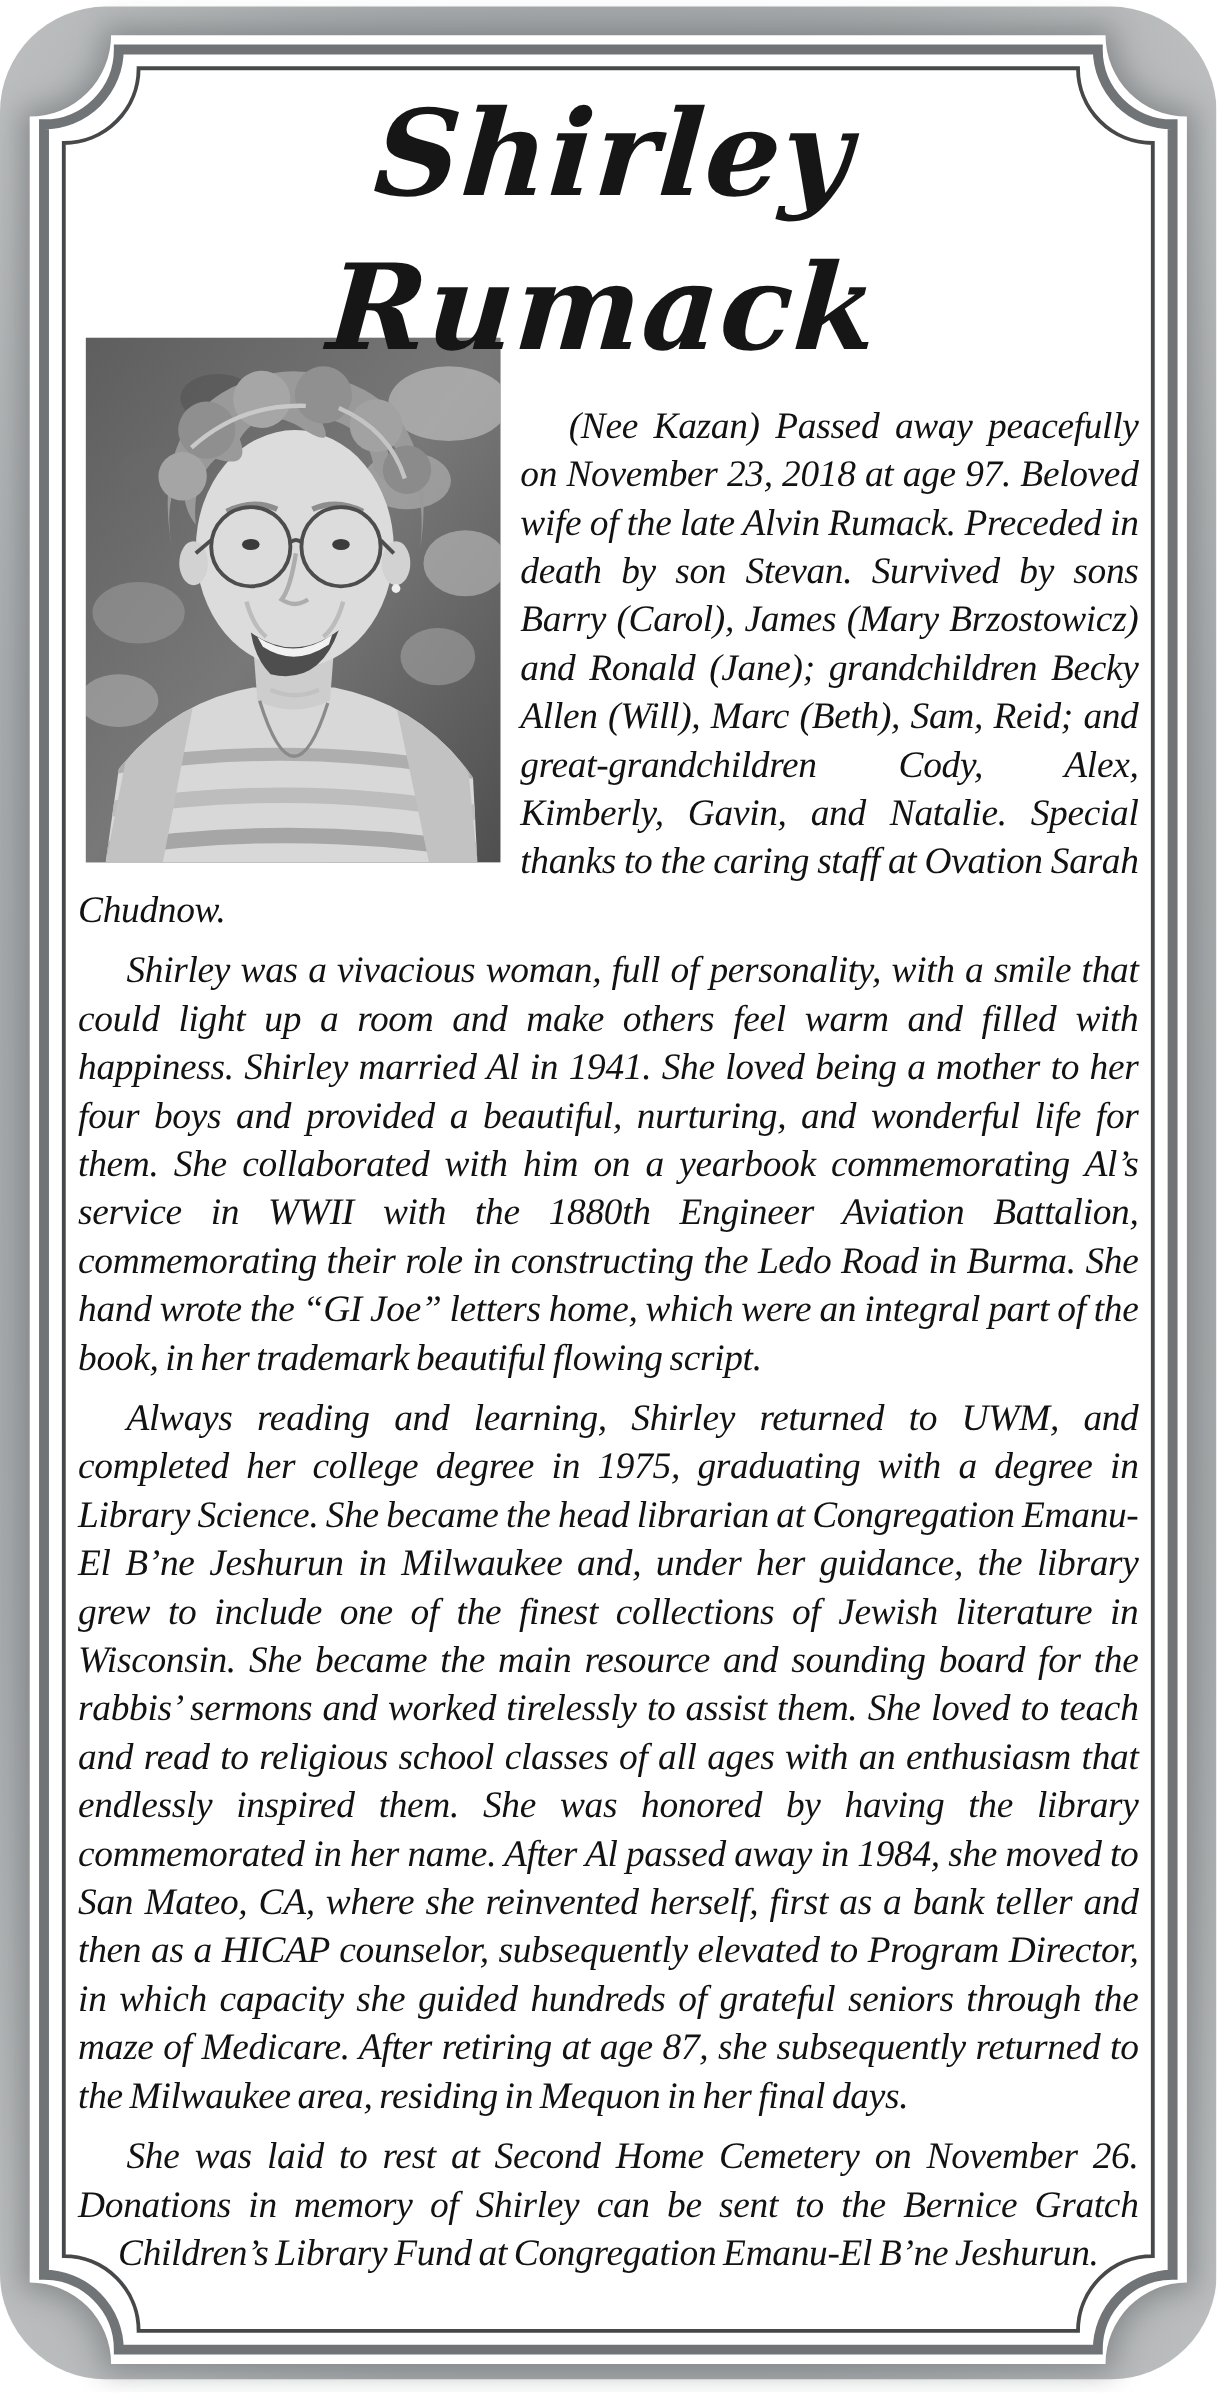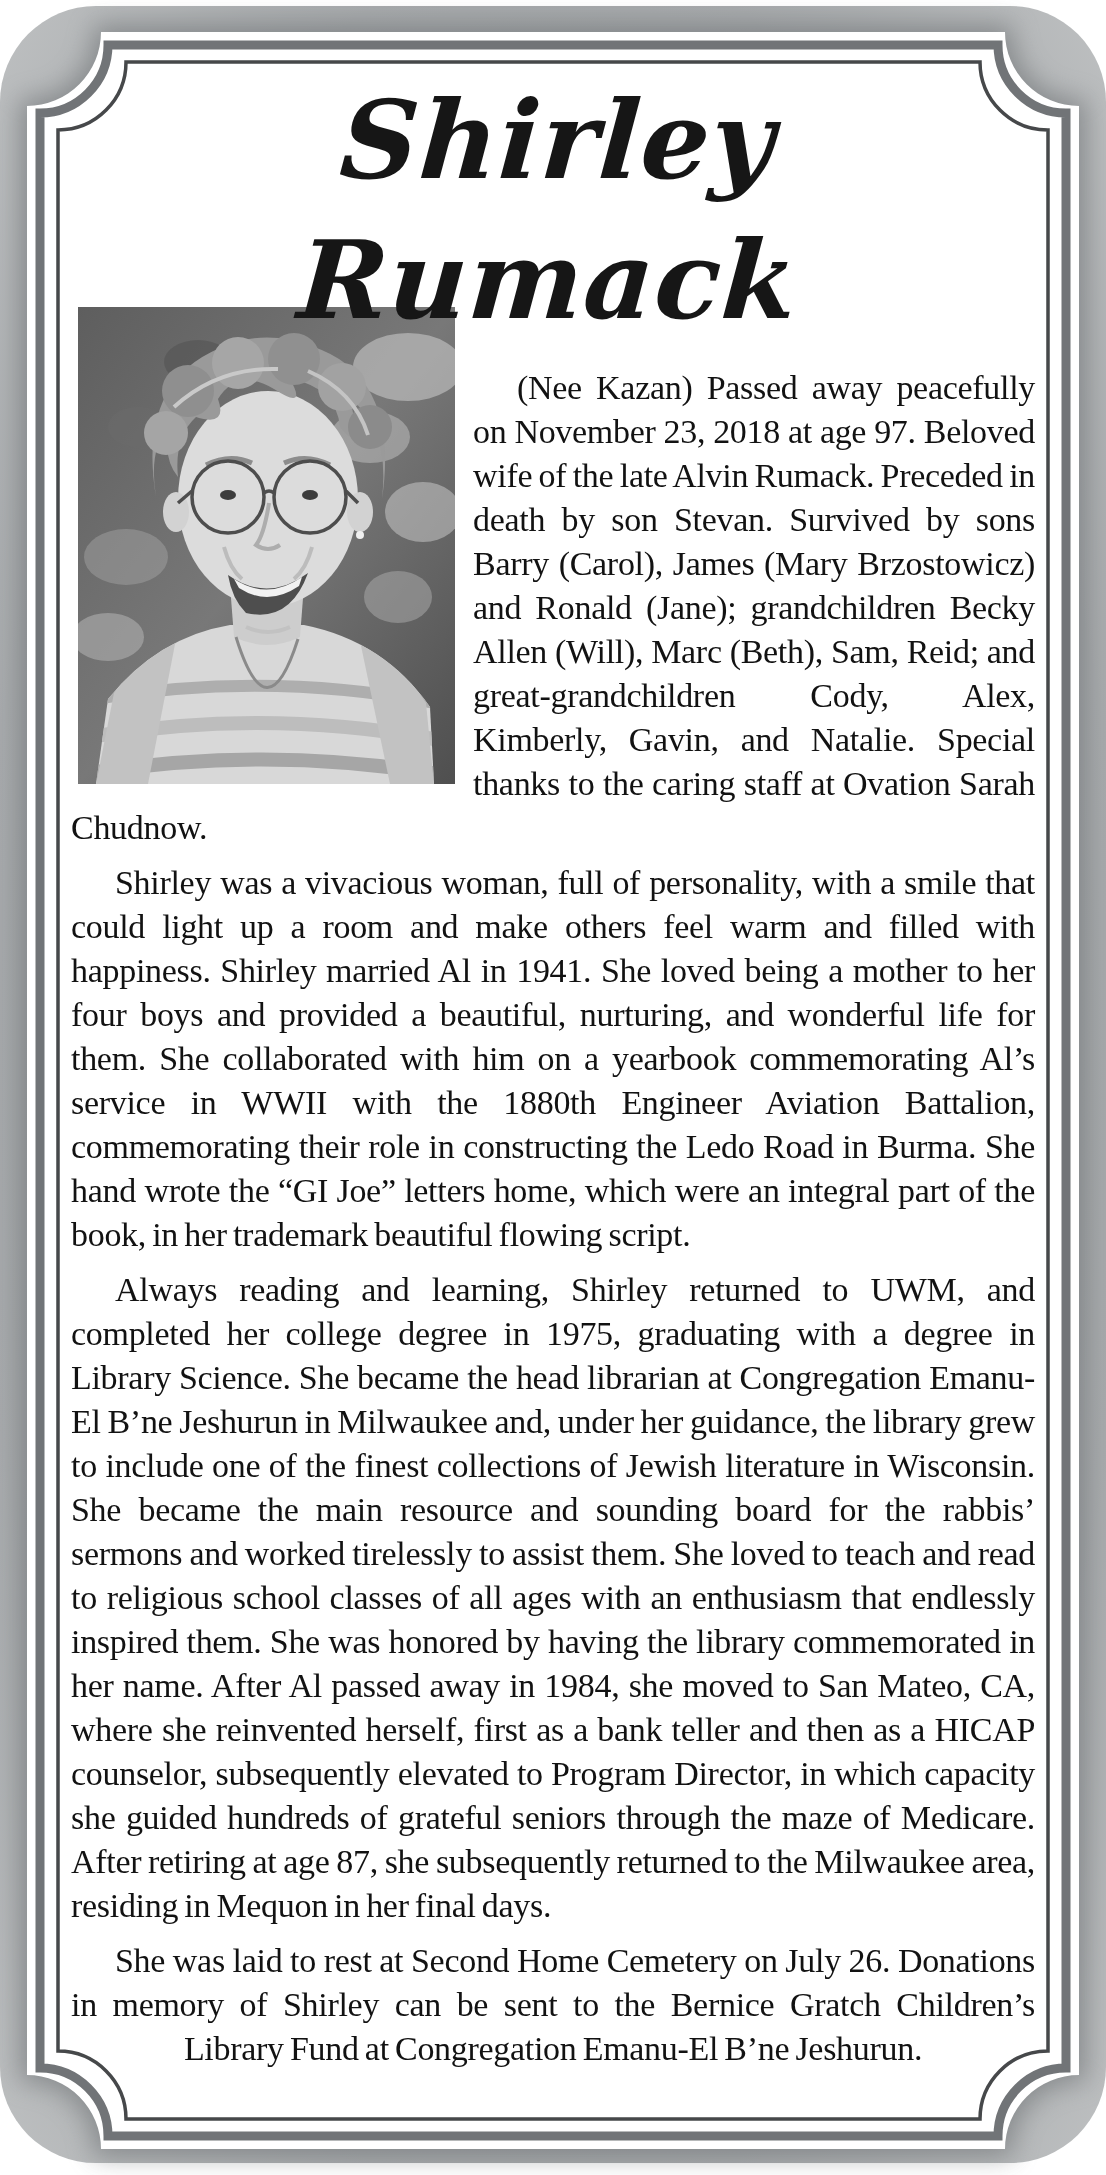--- a/index.html
+++ b/index.html
@@ -49,20 +49,21 @@
   article.obit-body {
     font-size: 34px;
     line-height: 44px;
     letter-spacing: -0.3px;
     word-spacing: -2px;
   }
   article.obit-body p {
     margin: 0 0 11px 0;
     text-align: justify;
     text-indent: 44px;
+    font-style: italic;
   }
   article.obit-body p.centered-last {
     text-align-last: center;
   }
   .photo-wrap {
     float: left;
     width: 377px;
     height: 477px;
     margin: -59px 18px 10px 7px;
     background: #777;
@@ -190,17 +191,17 @@
         </svg>
       </div>
 
       <p>(Nee Kazan) Passed away peacefully on November 23, 2018 at age 97. Beloved wife of the late Alvin Rumack. Preceded in death by son Stevan. Survived by sons Barry (Carol), James (Mary Brzostowicz) and Ronald (Jane); grandchildren Becky Allen (Will), Marc (Beth), Sam, Reid; and great-grandchildren Cody, Alex, Kimberly, Gavin, and Natalie. Special thanks to the caring staff at Ovation Sarah Chudnow.</p>
 
       <p>Shirley was a vivacious woman, full of personality, with a smile that could light up a room and make others feel warm and filled with happiness. Shirley married Al in 1941. She loved being a mother to her four boys and provided a beautiful, nurturing, and wonderful life for them. She collaborated with him on a yearbook commemorating Al’s service in WWII with the 1880th Engineer Aviation Battalion, commemorating their role in constructing the Ledo Road in Burma. She hand wrote the “GI Joe” letters home, which were an integral part of the book, in her trademark beautiful flowing script.</p>
 
       <p>Always reading and learning, Shirley returned to UWM, and completed her college degree in 1975, graduating with a degree in Library Science. She became the head librarian at Congregation Emanu-El B’ne Jeshurun in Milwaukee and, under her guidance, the library grew to include one of the finest collections of Jewish literature in Wisconsin. She became the main resource and sounding board for the rabbis’ sermons and worked tirelessly to assist them. She loved to teach and read to religious school classes of all ages with an enthusiasm that endlessly inspired them. She was honored by having the library commemorated in her name. After Al passed away in 1984, she moved to San Mateo, CA, where she reinvented herself, first as a bank teller and then as a HICAP counselor, subsequently elevated to Program Director, in which capacity she guided hundreds of grateful seniors through the maze of Medicare. After retiring at age 87, she subsequently returned to the Milwaukee area, residing in Mequon in her final days.</p>
 
 
-      <p class="centered-last">She was laid to rest at Second Home Cemetery on July 26. Donations in memory of Shirley can be sent to the Bernice Gratch Children’s Library Fund at Congregation Emanu-El B’ne Jeshurun.</p>
+      <p class="centered-last">She was laid to rest at Second Home Cemetery on November 26. Donations in memory of Shirley can be sent to the Bernice Gratch Children’s Library Fund at Congregation Emanu-El B’ne Jeshurun.</p>
 
     </article>
   </div>
 </div>
 
 </body></html>

